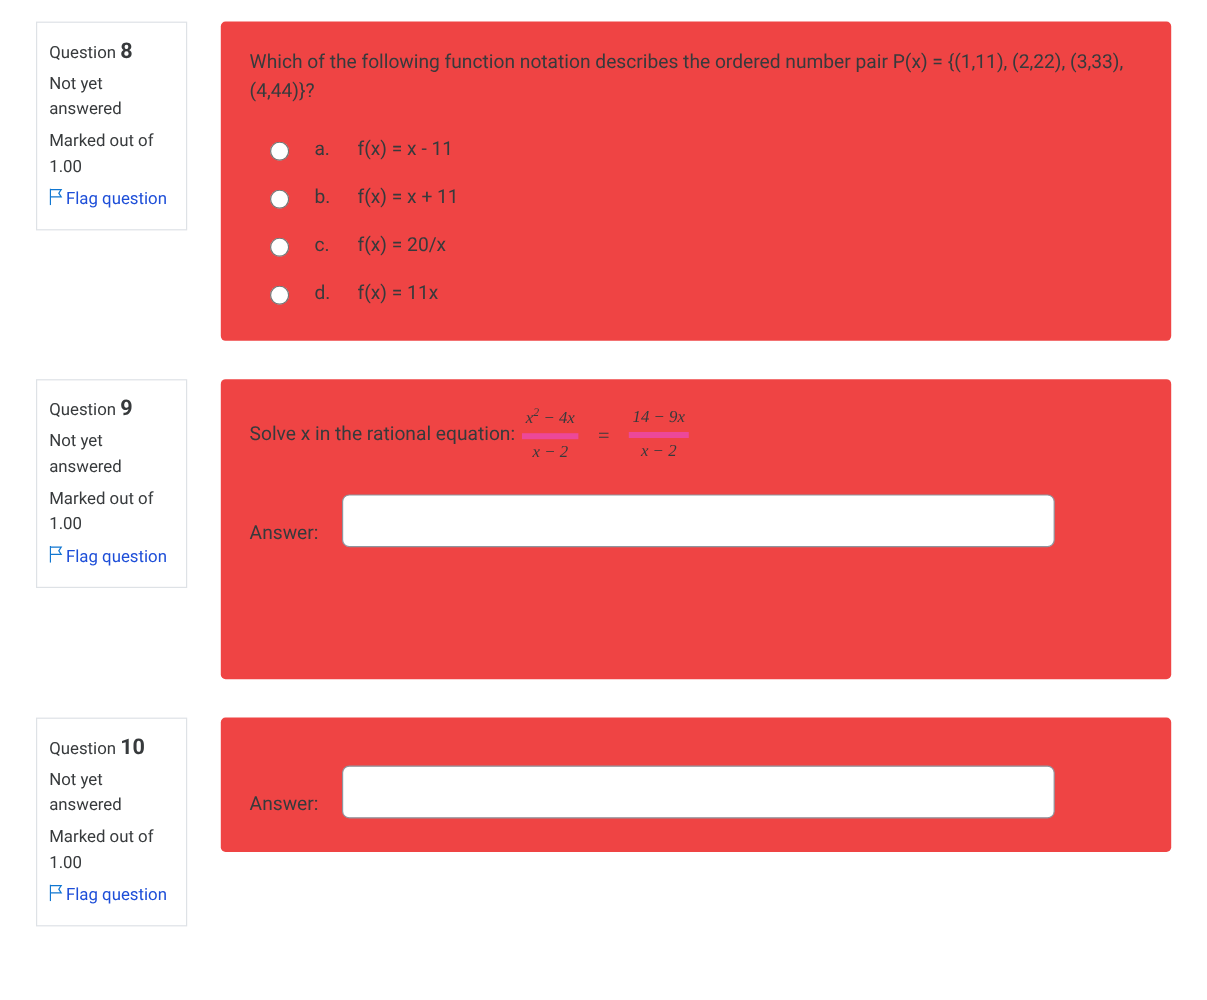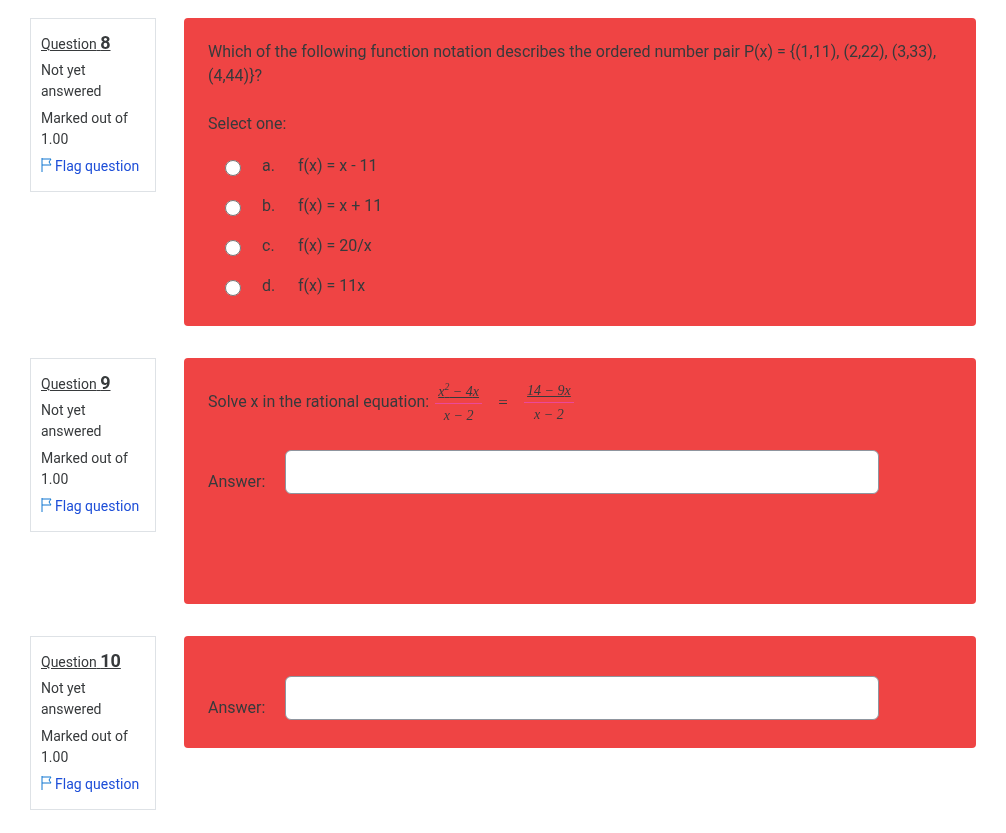--- a/index.html
+++ b/index.html
@@ -23,21 +23,20 @@
     flex-shrink: 0;
     border: 1px solid #dee2e6;
     background: #fff;
     padding: 10px 10px 14px 10px;
     font-size: 14px;
     color: #373a3c;
   }
   .info-header {
     margin-bottom: 4px;
     color: #373a3c;
-    text-decoration: underline;
   }
   .info-header .qnum {
     font-size: 18px;
     font-weight: 700;
   }
   .info-status { margin-bottom: 6px; }
   .info-marks { margin-bottom: 6px; }
   .flag-link {
     color: #1d4ed8;
     cursor: pointer;
@@ -96,24 +95,23 @@
   }
   .frac {
     display: inline-block;
     vertical-align: middle;
     text-align: center;
     font-size: 14px;
     margin: 0 2px;
   }
   .frac .num {
     display: block;
-    border-bottom: 1px solid #ec4899;
+    border-bottom: 5px solid #ec4899;
     padding: 0 3px 1px 3px;
     font-style: italic;
-    text-decoration: underline;
   }
   .frac .den {
     display: block;
     padding: 1px 3px 0 3px;
     font-style: italic;
   }
   .sup { font-size: 0.7em; vertical-align: super; font-style: italic;}
   .mi { font-style: italic; }
   .eq-sign { margin: 0 10px; vertical-align: middle;}
   .q9 .content { padding-bottom: 110px; }
@@ -132,21 +130,20 @@
     <div class="flag-link">
       <span class="flag-icon">
         <svg viewBox="0 0 12 14">
             <path d="M1 0 v14 M1 1 h9 l-2 3 l2 3 h-9" fill="none" stroke="#1177d1" stroke-width="1"></path>
           </svg>
       </span><span>Flag question</span>
     </div>
   </div>
   <div class="content">
     <div class="prompt">Which of the following function notation describes the ordered number pair P(x) = {(1,11), (2,22), (3,33), (4,44)}?</div>
-    <div class="select-label">Select one:</div>
     <div>
       <div class="option-row">
         <input type="radio" name="q8" style="">
         <span class="option-letter">a.</span>
         <span>f(x) = x - 11</span>
       </div>
       <div class="option-row">
         <input type="radio" name="q8" style="">
         <span class="option-letter">b.</span>
         <span>f(x) = x + 11</span>

